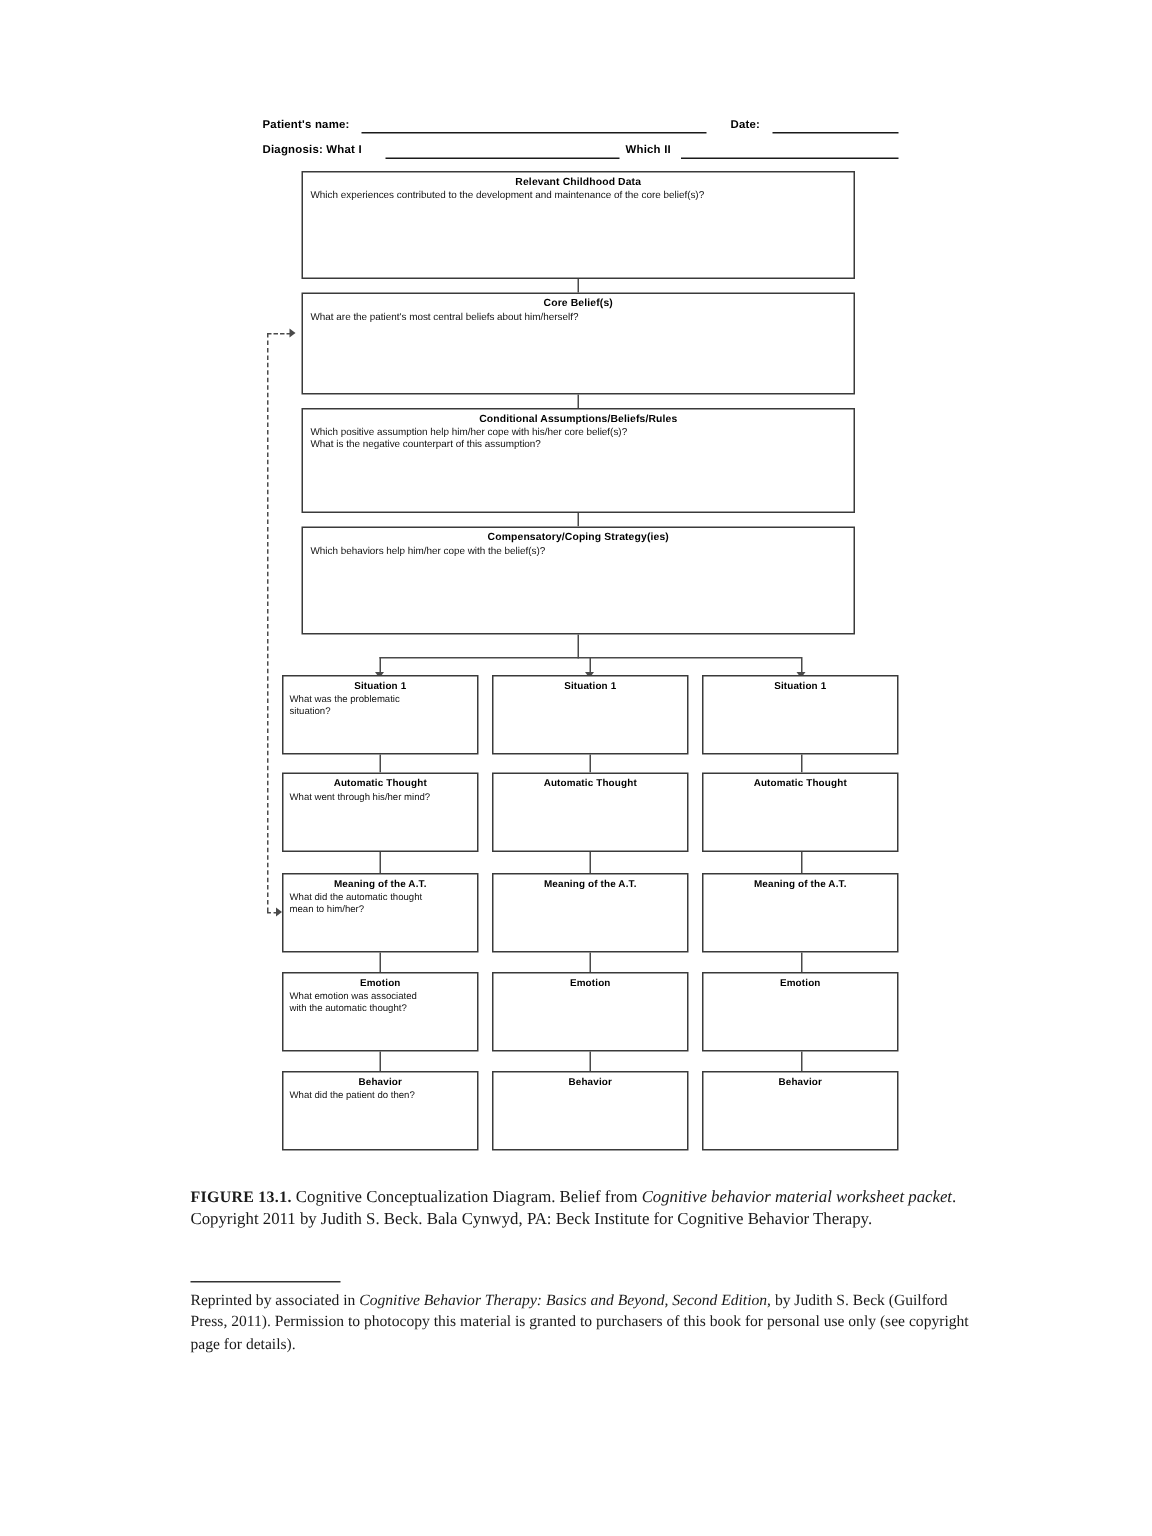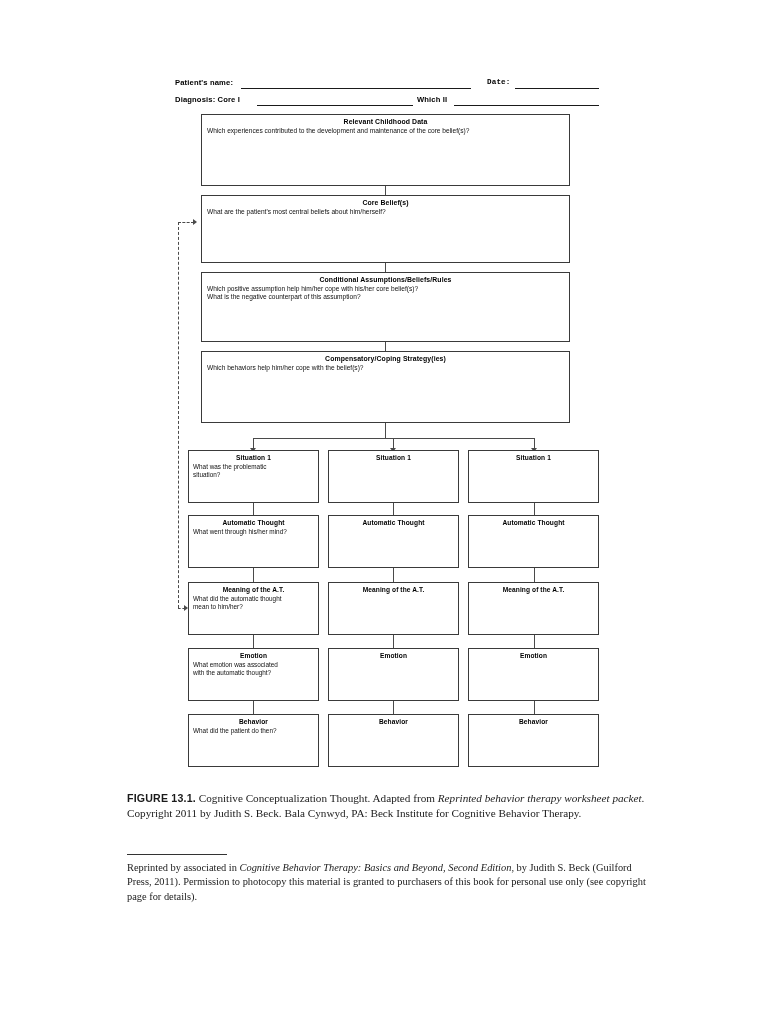--- a/index.html
+++ b/index.html
@@ -109,21 +109,21 @@
   .caption {
     position: absolute;
     font-family: "Liberation Serif", serif;
     font-size: 11.2px;
     line-height: 15.1px;
     color: #1a1a1a;
     width: 530px;
     text-align: left;
   }
   .caption .figlabel {
-    font-family: Liberation Sans, sans-serif;
+    font-family: Liberation Serif, serif;
     font-weight: bold;
     font-size: 10.6px;
     letter-spacing: 0.2px;
     margin-top: 24px;
   }
   .caption i { font-style: italic; }
 
   .fn-rule {
     position: absolute;
     border-top: 1.1px solid #333;
@@ -142,24 +142,24 @@
   .footnote i { font-style: italic; }
 </style>
 </head>
 <body>
 
 <div class="page">
 
   <div class="hdr" style="left:171px; top:78px;">Patient's name:</div>
   <div class="rule" style="left:237px; top:88px; width:230px;"></div>
 
-  <div class="hdr" style="left:483px; top:78px;font-family:Liberation Mono, monospace;">Date:</div>
+  <div class="hdr" style="left:483px; top:78px;">Date:</div>
   <div class="rule" style="left:511px; top:88px; width:84px;"></div>
 
-  <div class="hdr" style="left:171px; top:95px;">Diagnosis:  Core I</div>
+  <div class="hdr" style="left:171px; top:95px;">Diagnosis:  What I</div>
   <div class="rule" style="left:253px; top:105px; width:156px;"></div>
 
   <div class="hdr" style="left:413px; top:95px;">Which II</div>
   <div class="rule" style="left:450px; top:105px; width:145px;"></div>
 
   <div class="box" style="left:197px; top:114px; width:369px; height:72px;">
     <div class="box-title">Relevant Childhood Data</div>
     <div class="box-prompt">
       <div>Which experiences contributed to the development and maintenance of the core belief(s)?</div>
     </div>
@@ -292,21 +292,21 @@
     <div class="box-title">Behavior</div>
   </div>
 
   <div class="dash-v" style="left:174px; top:222px; height:386px;"></div>
   <div class="dash-h" style="left:174px; top:222px; width:16px;"></div>
   <div class="arrow-right" style="left:189px; top:219px;"></div>
   <div class="dash-h" style="left:174px; top:608px; width:7px;"></div>
   <div class="arrow-right" style="left:180px; top:605px;"></div>
 
   <div class="caption" style="left:123px; top:791px;">
-    <span class="figlabel">FIGURE 13.1.</span><span>  Cognitive Conceptualization Thought. Adapted from </span><i>Reprinted behavior therapy worksheet packet</i><span>. Copyright 2011 by Judith S. Beck. Bala Cynwyd, PA: Beck Institute for Cognitive Behavior Therapy.</span>
+    <span class="figlabel">FIGURE 13.1.</span><span>  Cognitive Conceptualization Diagram. Belief from </span><i>Cognitive behavior material worksheet packet</i><span>. Copyright 2011 by Judith S. Beck. Bala Cynwyd, PA: Beck Institute for Cognitive Behavior Therapy.</span>
   </div>
 
   <div class="fn-rule" style="left:123px; top:854px;"></div>
   <div class="footnote" style="left:123px; top:861px;">
     <span>Reprinted by associated in </span><i>Cognitive Behavior Therapy: Basics and Beyond, Second Edition</i><span>, by Judith S. Beck (Guilford Press, 2011). Permission to photocopy this material is granted to purchasers of this book for personal use only (see copyright page for details).</span>
   </div>
 
 </div>
 
 </body></html>

